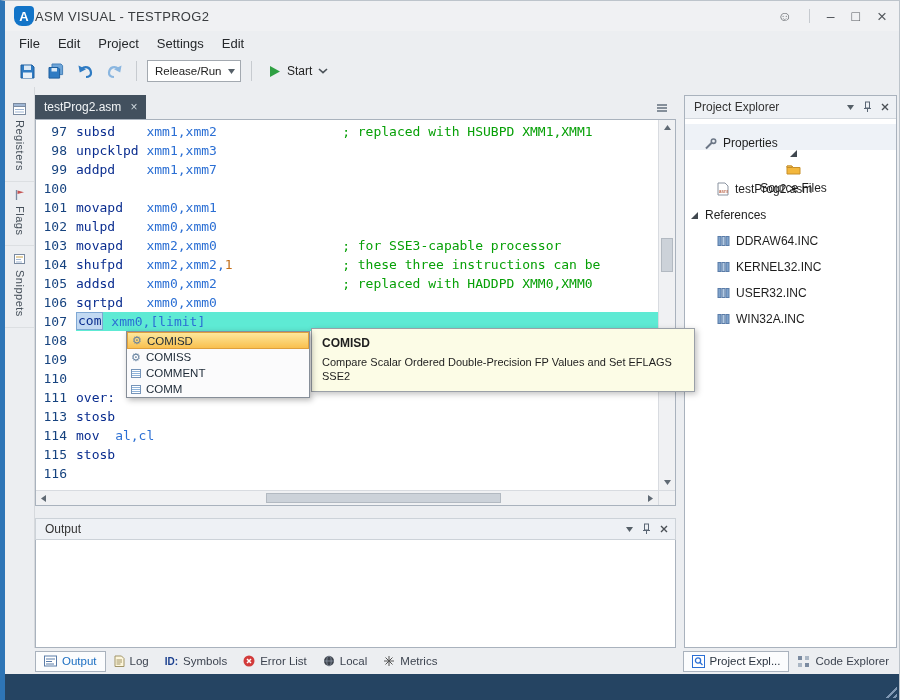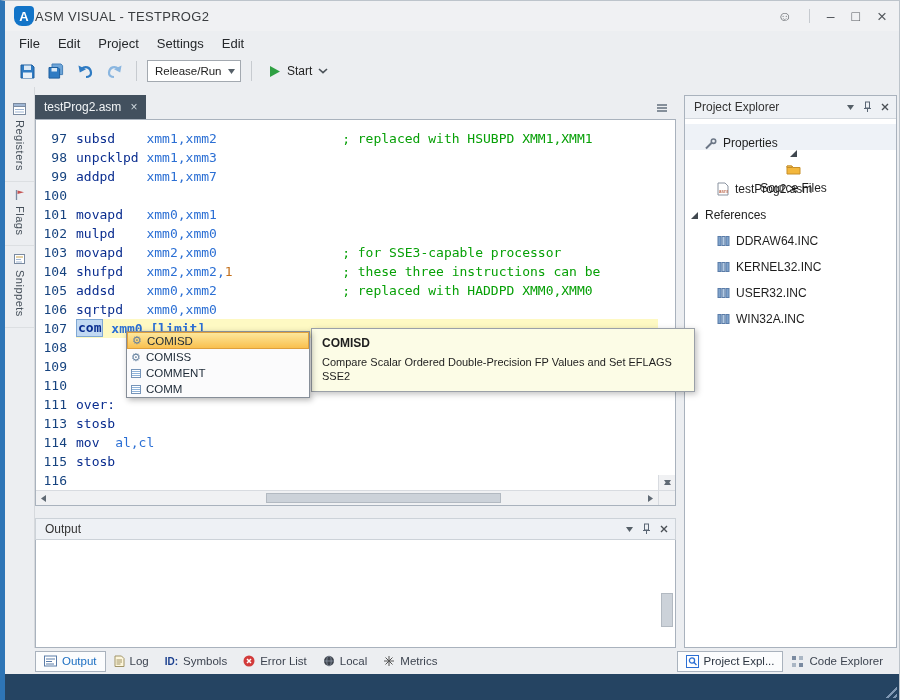--- a/index.html
+++ b/index.html
@@ -41,26 +41,26 @@
 
   .left-col { flex:1; min-width:0; display:flex; flex-direction:column; padding-top:8px; margin-right:8px; }
   .tabstrip { height:24px; display:flex; align-items:flex-end; }
   .etab { background:#42505e; color:#f1f4f6; font-size:12px; height:24px; display:flex; align-items:center;
           padding:0 9px; gap:9px; }
   .etab .x { color:#cdd6dd; font-size:12px; }
   .strip-right { margin-left:auto; margin-right:8px; padding-bottom:5px; }
 
   
   .editor-frame { border:1px solid #a9b2bd; background:#fff; }
-  .editor-row { display:flex; height:370px; position:relative;align-items:flex-end; }
+  .editor-row { display:flex; height:370px; position:relative; }
   .code-scroll { flex:1; min-width:0; overflow:hidden; padding-top:2px; }
   .code-row { display:flex; height:19px; line-height:19px; font-family:"DejaVu Sans Mono", monospace; font-size:13px; }
   .gutter-num { width:40px; text-align:right; padding-right:9px; color:#16437f; flex-shrink:0; }
   .code-text { flex:1; white-space:pre; color:#222; }
-  .code-text.current { background:#fef9c3;font-weight:bold; }
+  .code-text.current { background:#5eead4; }
   .seg-kw { color:#0a2d8f; }
   .seg-op { color:#2b6fd4; }
   .seg-cm { color:#07a007; }
   .seg-num { color:#c4701c; }
   .seg-typed { display:inline-block; height:18px; line-height:16px; border:1px solid #7fa8d4;
                background:#c2d9f2; color:#0a2d8f; padding:0 1px; vertical-align:top; }
 
   .vbar { width:17px; background:#f0f1f3; border-left:1px solid #d8dbe0; position:relative; flex-shrink:0; }
   .vbar .sarr { height:15px; display:flex; align-items:center; justify-content:center; }
   .vbar .sarr.down { position:absolute; bottom:0; left:0; right:0; }
@@ -101,21 +101,21 @@
   .rp-header { height:23px; background:#eef1f5; border-bottom:1px solid #d3d8de; display:flex; align-items:center;
                padding:0 7px 0 9px; font-size:12px; color:#333; }
   .tree { padding-top:5px; }
   .tree-row { height:26px; display:flex; align-items:center; font-size:12px; color:#1e1e1e; gap:6px; }
   .tree-row.highlight { background:#eef2f7; }
   .expander { width:0; height:0; border-left:7px solid transparent; border-bottom:7px solid #40474f; margin-right:1px; }
 
   
   .bottom-bar { height:26px; display:flex; align-items:center; padding-left:30px; background:#eceef1; flex-shrink:0; }
   .btabs { display:flex; align-items:center; }
-  .btabs.right { margin-left:auto; padding-right:8px; }
+  .btabs.right { margin-left:auto; padding-right:2px; }
   .btab { display:flex; align-items:center; gap:5px; height:21px; padding:0 8px; font-size:11.5px; color:#3d4450; }
   .btab.active { background:#fbfcfd; border:1px solid #a9b2bd; }
   .btabs.left .btab.active .lbl { color:#1b6ec2; }
   .btabs.right .btab.active .lbl { color:#2b3440; }
   .id-glyph { font-size:10px; font-weight:bold; color:#1a3f8f; }
 
   
   .statusbar { height:26px; background:#254462; position:relative; flex-shrink:0; }
   .grip { position:absolute; right:2px; bottom:2px; width:15px; height:15px;
           background:repeating-linear-gradient(135deg, transparent 0 3px, #7f97b2 3px 5px);

